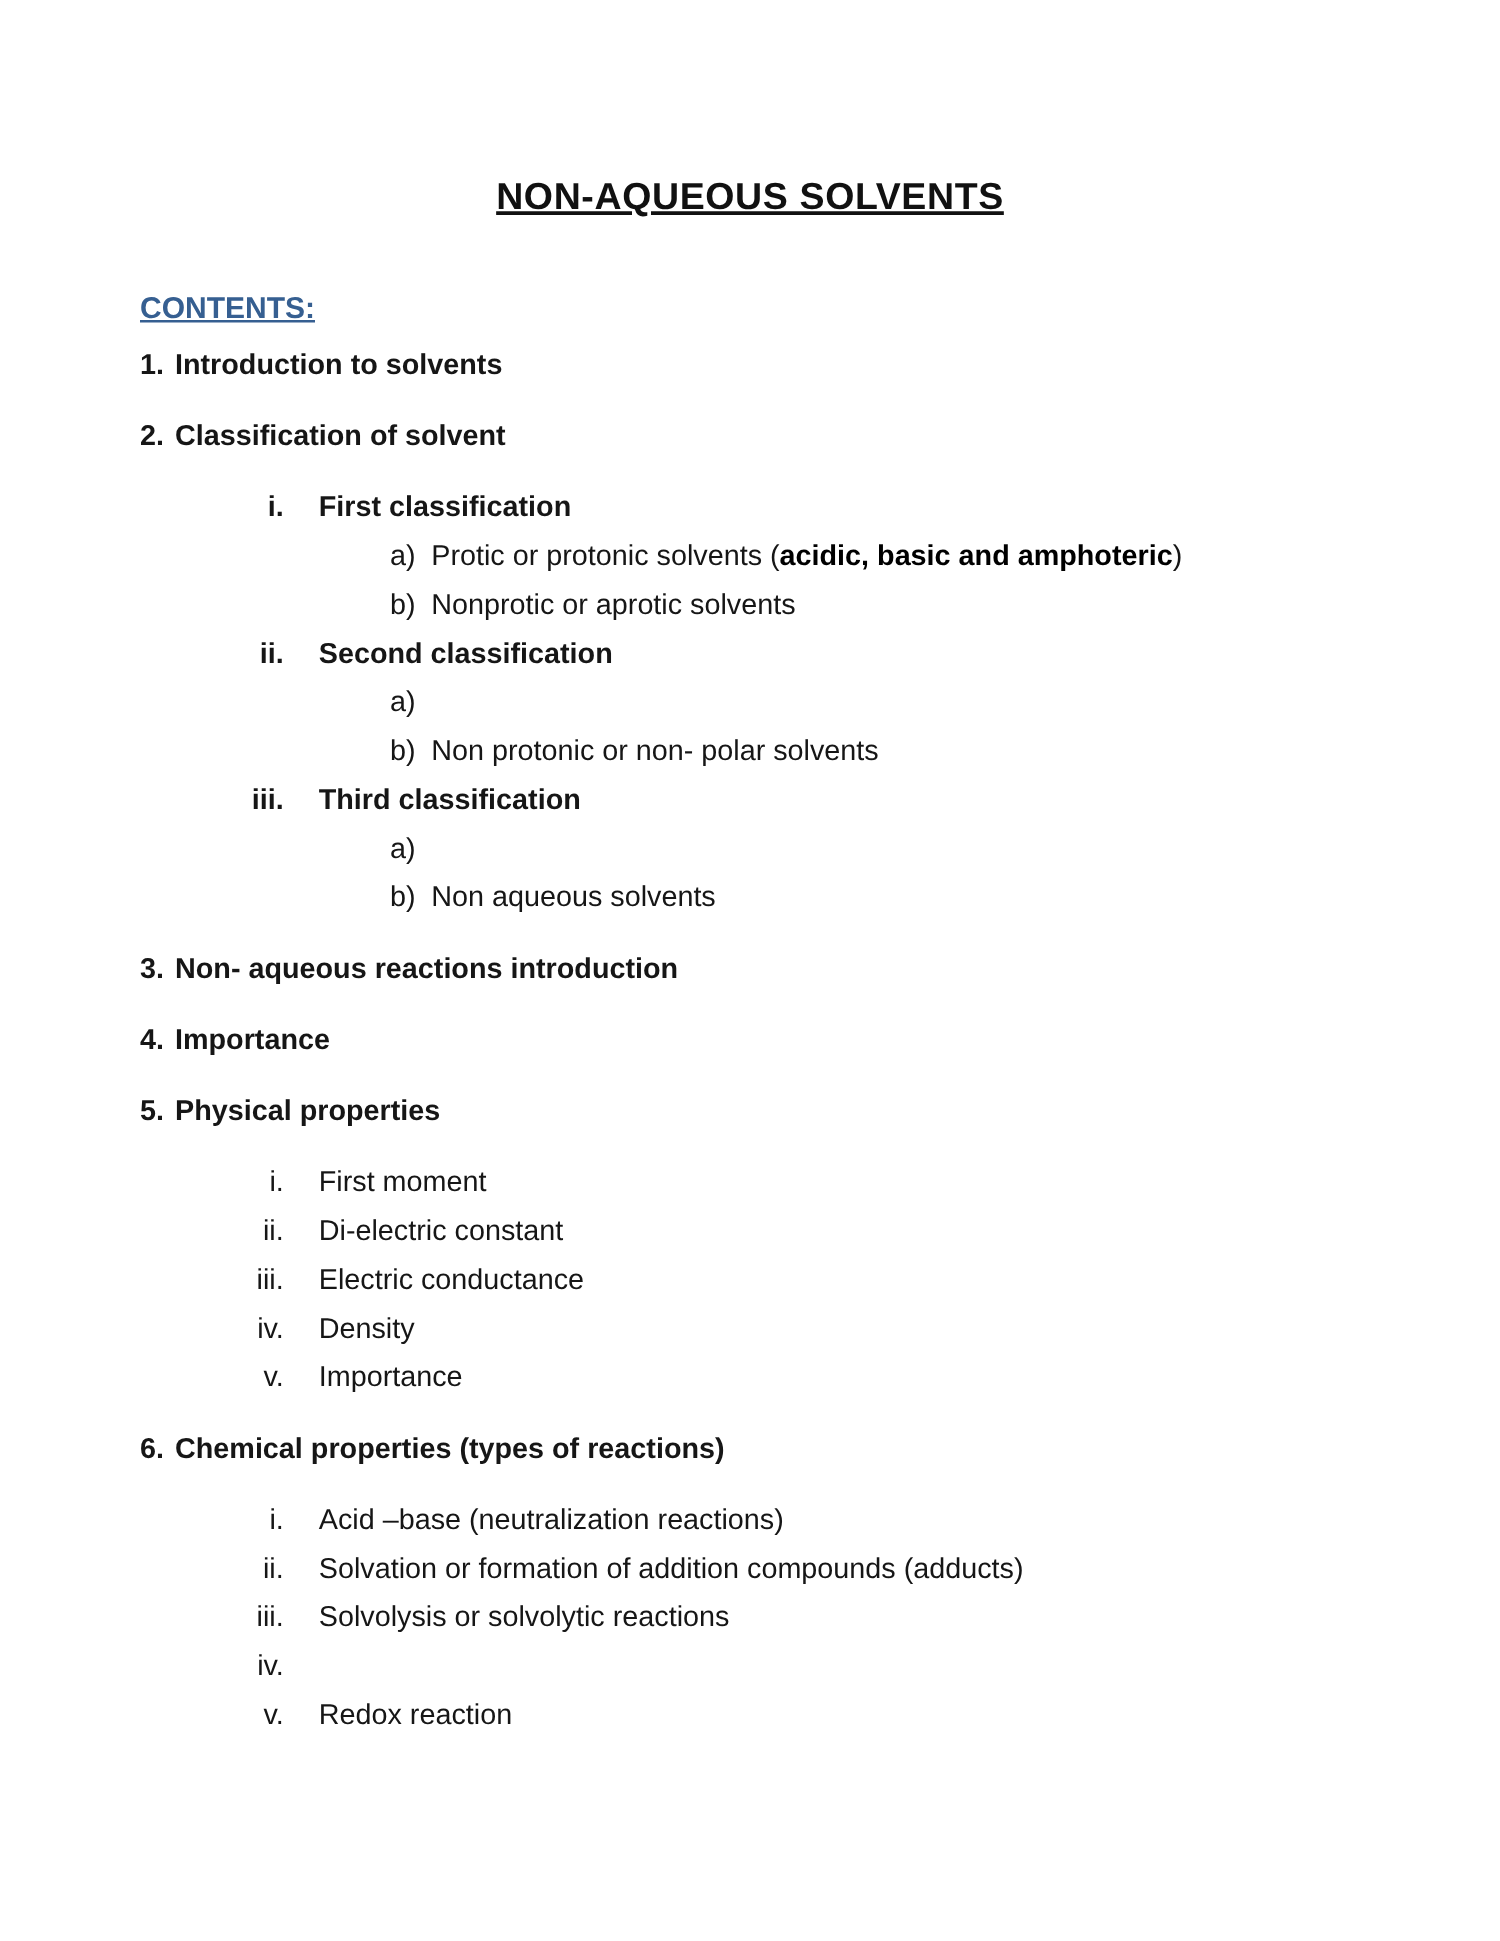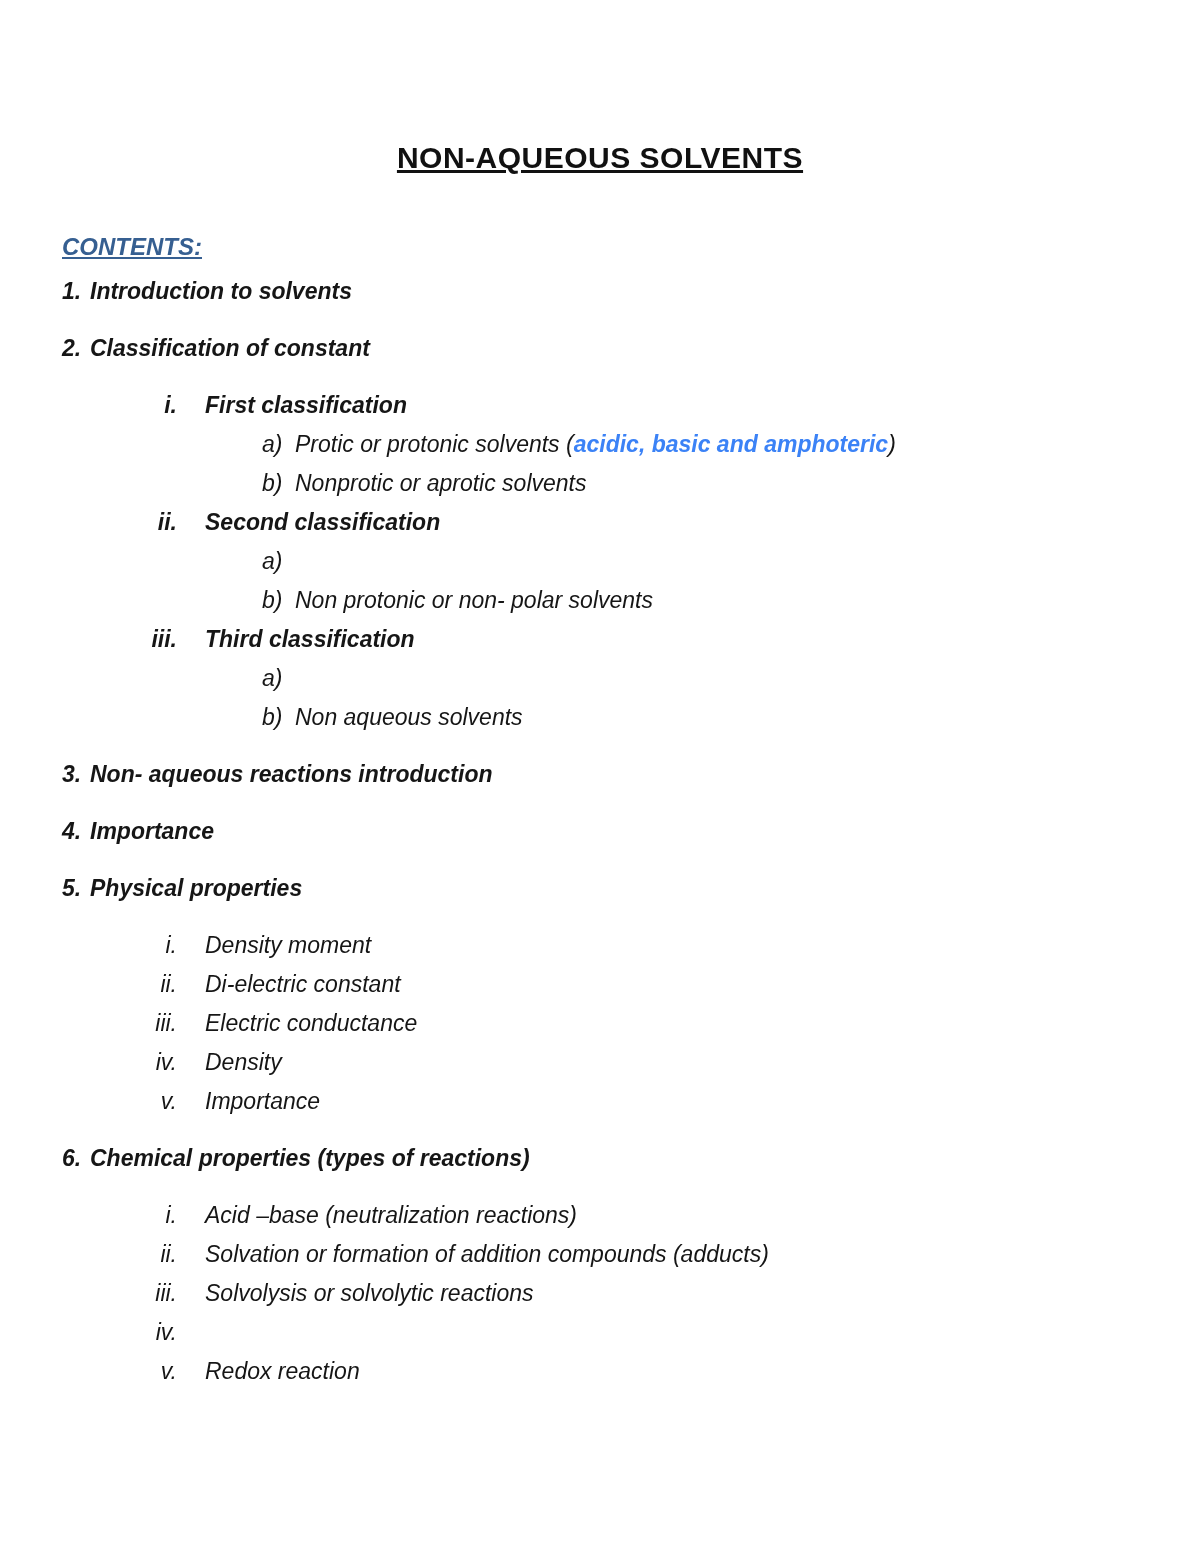--- a/index.html
+++ b/index.html
@@ -16,24 +16,23 @@
     margin: 0;
     padding-top: 141px;
     text-align: center;
     font-size: 30px;
     font-weight: 700;
     letter-spacing: 0.5px;
     text-decoration: underline;
     color: #111111;
   }
   .content {
-    padding-left: 62px;
+    padding-left: 112px;
     padding-right: 110px;
     padding-bottom: 80px;
-    font-style: italic;
   }
   .contents-heading {
     margin: 58px 0 10px 0;
     font-size: 24px;
     font-weight: 700;
     text-decoration: underline;
     color: #365f91;
   }
   .line {
     display: flex;
@@ -54,21 +53,21 @@
   .line.roman .num {
     flex: 0 0 115px;
     text-align: right;
   }
   .line.roman .txt { margin-left: 28px; }
   .line.roman.hdr { font-weight: 700; }
   
   .line.letter { padding-left: 200px; }
   .line.letter .num { flex: 0 0 33px; }
   .blue {
-    color: #3b82f6;
+    color: #000000;
     font-weight: 700;
   }
 </style>
 </head>
 <body>
 
 <div class="page">
 
   <h1 class="doc-title">NON-AQUEOUS SOLVENTS</h1>
 
@@ -76,21 +75,21 @@
 
     <h2 class="contents-heading">CONTENTS:</h2>
 
     <div class="line main mt0">
       <span class="num">1.</span>
       <span class="txt">Introduction to solvents</span>
     </div>
 
     <div class="line main">
       <span class="num">2.</span>
-      <span class="txt">Classification of constant</span>
+      <span class="txt">Classification of solvent</span>
     </div>
 
     <div class="sublist">
 
       <div class="line roman hdr">
         <span class="num">i.</span>
         <span class="txt">First classification</span>
       </div>
 
       <div class="line letter">
@@ -145,21 +144,21 @@
 
     <div class="line main">
       <span class="num">5.</span>
       <span class="txt">Physical properties</span>
     </div>
 
     <div class="sublist">
 
       <div class="line roman">
         <span class="num">i.</span>
-        <span class="txt">Density moment</span>
+        <span class="txt">First moment</span>
       </div>
 
       <div class="line roman">
         <span class="num">ii.</span>
         <span class="txt">Di-electric constant</span>
       </div>
 
       <div class="line roman">
         <span class="num">iii.</span>
         <span class="txt">Electric conductance</span>

